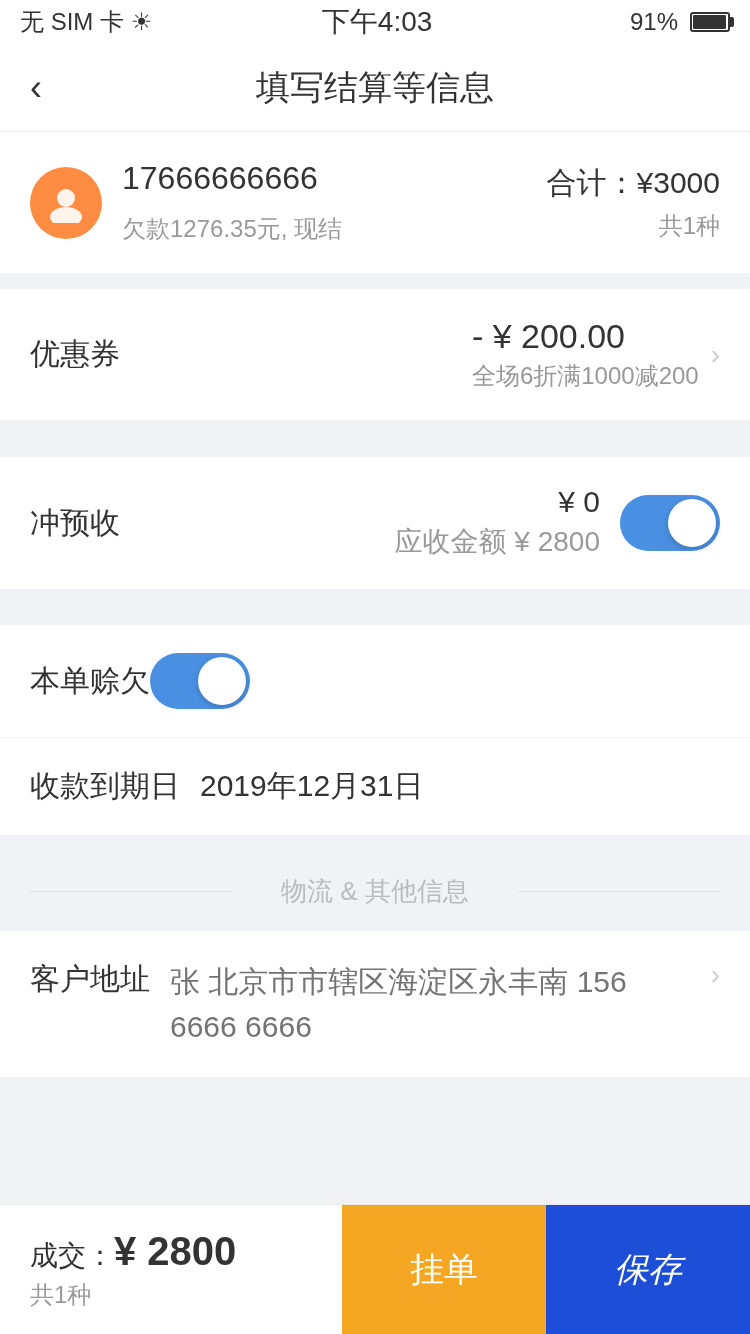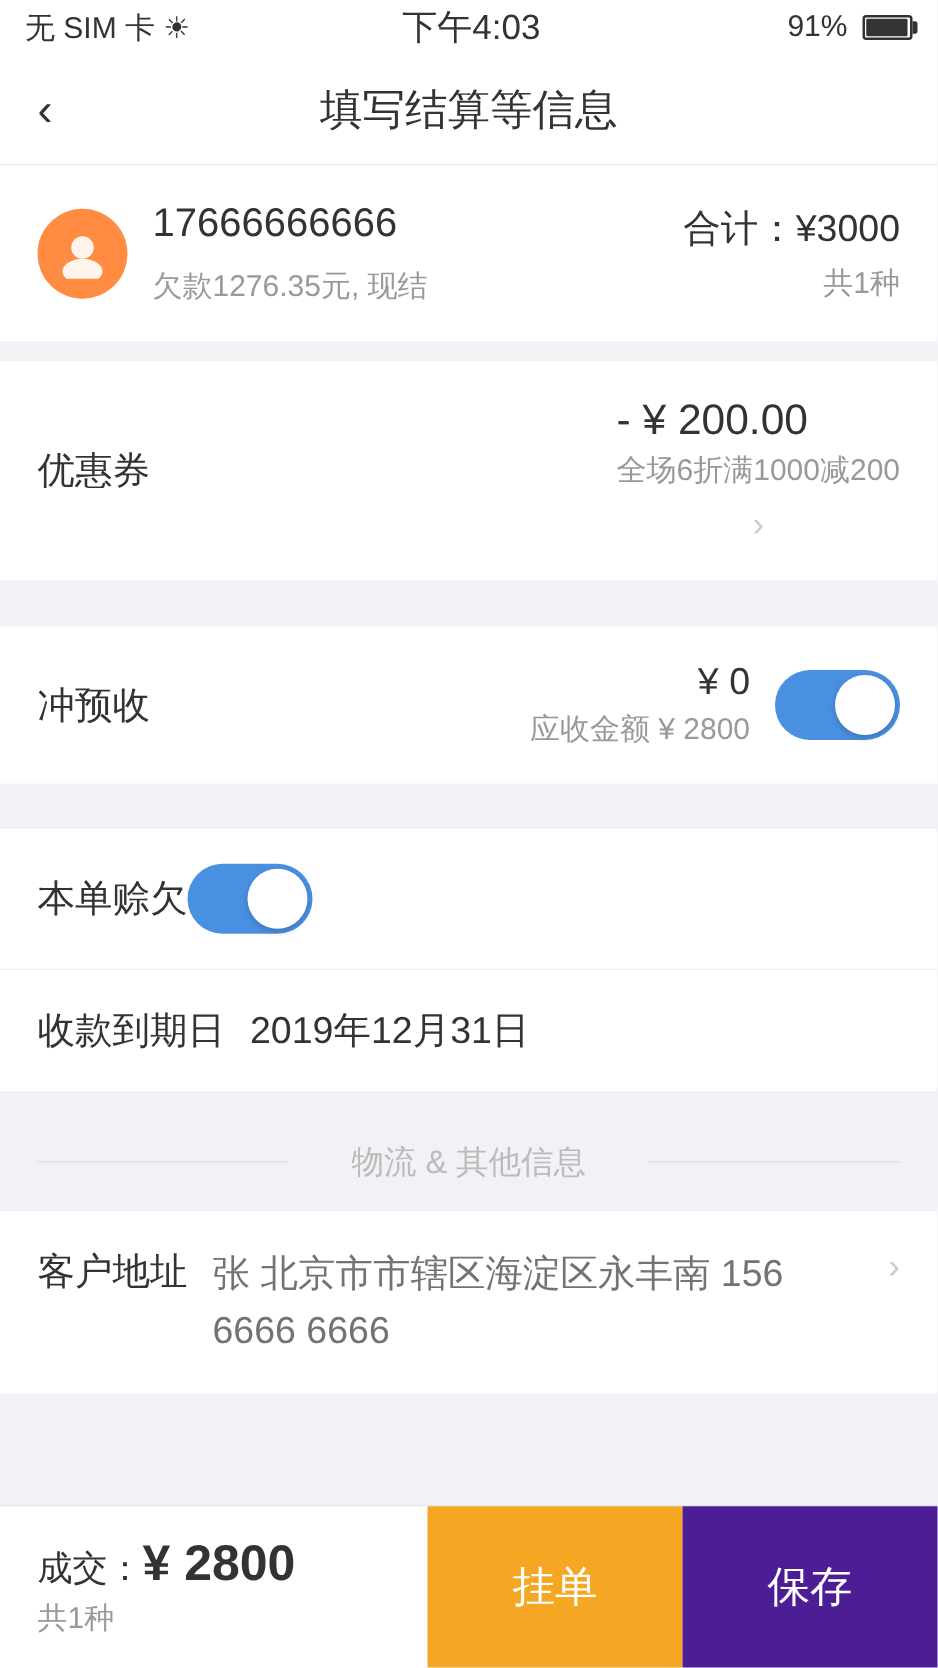--- a/index.html
+++ b/index.html
@@ -162,21 +162,20 @@
       margin-bottom: 16px;
     }
     .coupon-label {
       font-size: 30px;
       color: #333;
     }
     .coupon-right {
       display: flex;
       align-items: center;
       gap: 12px;
-      flex-direction: column;
     }
     .coupon-amount {
       font-size: 34px;
       color: #333;
       font-weight: 500;
     }
     .coupon-desc {
       font-size: 24px;
       color: #999;
       margin-top: 4px;
@@ -255,21 +254,21 @@
       gap: 20px;
     }
     .prepay-amount-block {
       text-align: right;
     }
     .prepay-amount {
       font-size: 30px;
       color: #333;
     }
     .prepay-sub {
-      font-size: 24px;
+      font-size: 28px;
       color: #999;
       margin-top: 4px;
     }
 
     
     .toggle {
       width: 100px;
       height: 56px;
       border-radius: 28px;
       background: #4a90e2;
@@ -409,21 +408,22 @@
       font-size: 34px;
       font-weight: 500;
       color: #fff;
       cursor: pointer;
       flex-shrink: 0;
     }
     .btn-hold {
       background: #f5a623;
     }
     .btn-save {
-      background: #4c1d95;
+      background: #1d4ed8;
+      font-style: italic;
     }
   </style>
 </head>
 <body>
 
 <div class="status-bar">
   <div class="status-left">
     <span>无 SIM 卡 ☀</span>
   </div>
   <div class="status-center">下午4:03</div>

